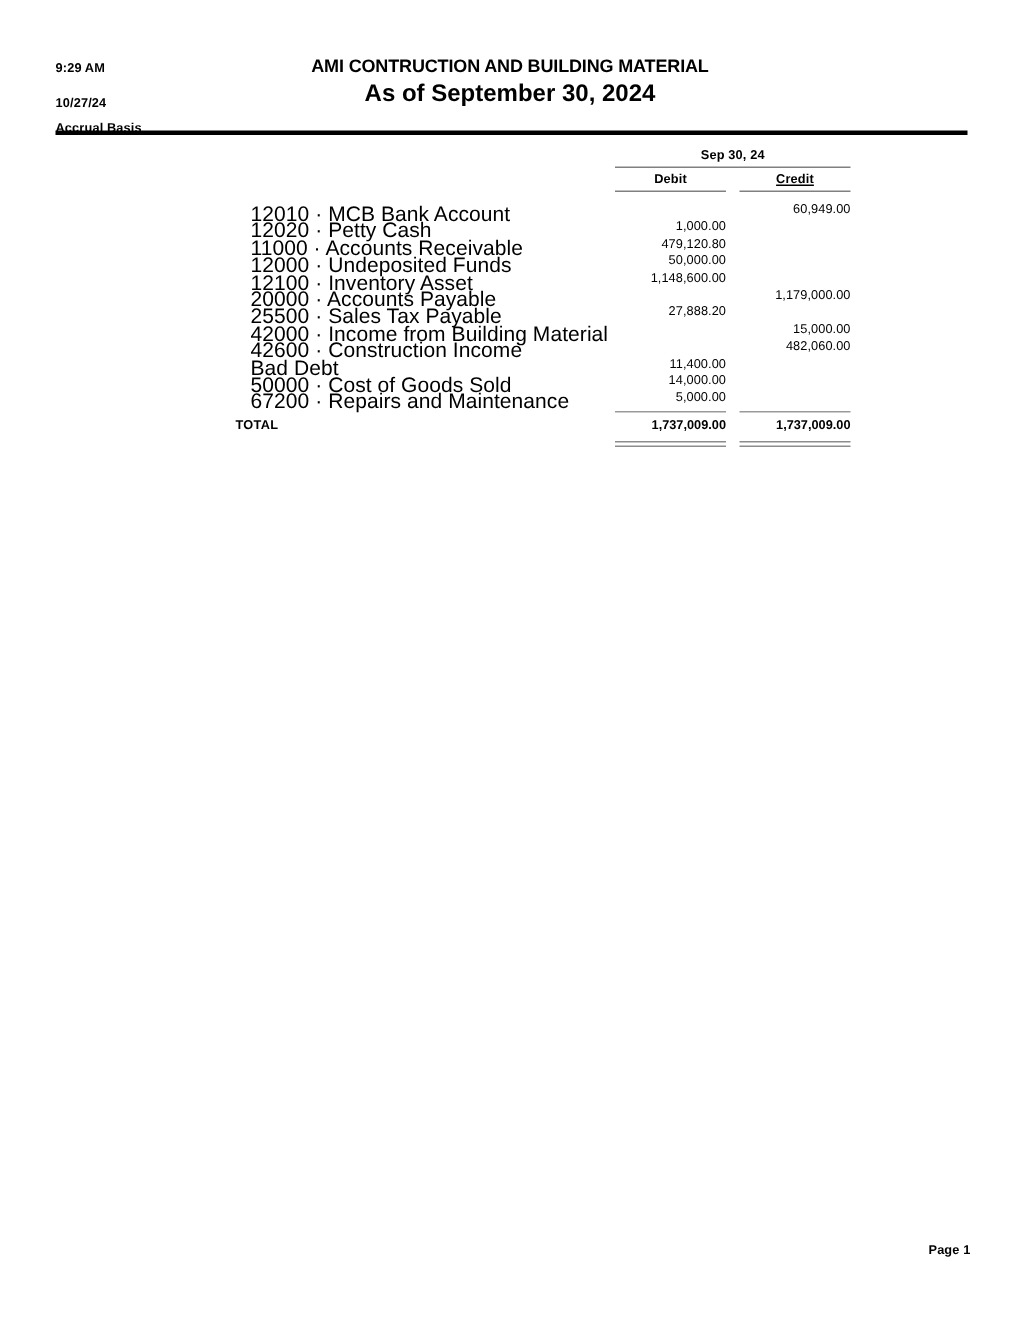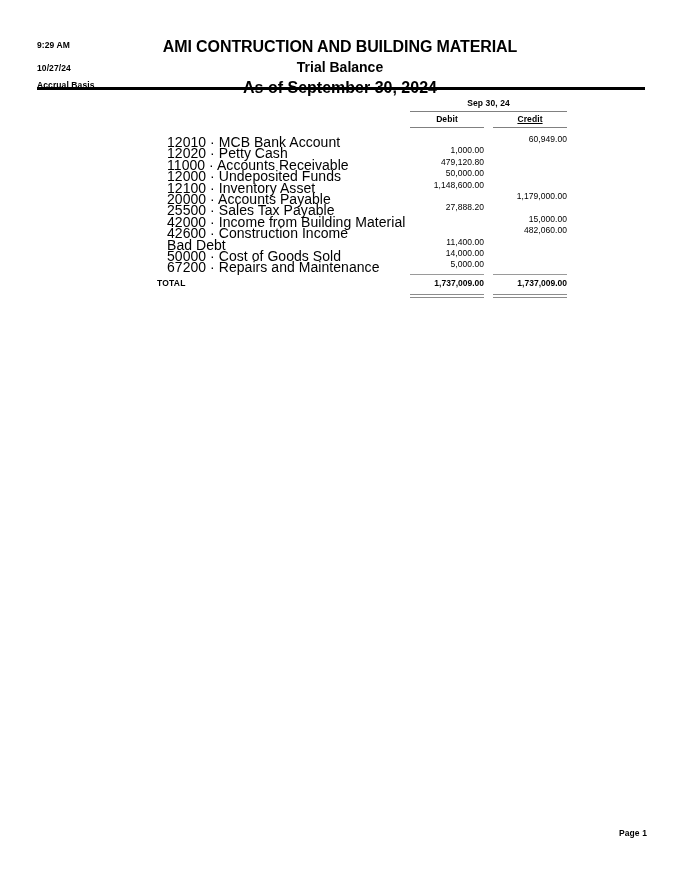--- a/index.html
+++ b/index.html
@@ -47,21 +47,21 @@
   .meta-basis { position: absolute; left: 0; top: 40px; white-space: nowrap; }
 
   .title-block {
     position: absolute;
     left: 120px;
     top: 38px;
     width: 440px;
     text-align: center;
   }
   .company-name {
-    font-size: 16px;
+    font-size: 12px;
     font-weight: bold;
     letter-spacing: -0.1px;
     line-height: 1.15;
     white-space: nowrap;
   }
   .report-title {
     font-size: 14px;
     font-weight: bold;
     line-height: 1.3;
     margin-top: 2px;
@@ -282,21 +282,20 @@
   <div class="header">
 
     <div class="meta-block">
       <div class="meta-time">9:29 AM</div>
       <div class="meta-date">10/27/24</div>
       <div class="meta-basis">Accrual Basis</div>
     </div>
 
     <div class="title-block">
       <div class="company-name">AMI CONTRUCTION AND BUILDING MATERIAL</div>
-      <div class="report-title">Trial Balance</div>
       <div class="report-subtitle">As of September 30, 2024</div>
     </div>
 
     <div class="header-rule"></div>
   </div>
 
   <div class="report-table">
 
     <div class="col-head">
       <div class="period-label">Sep 30, 24</div>

